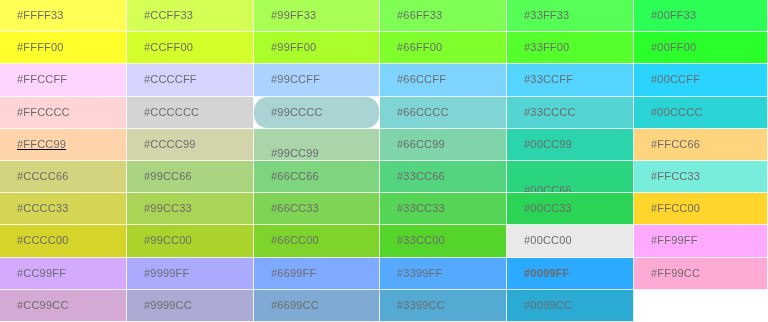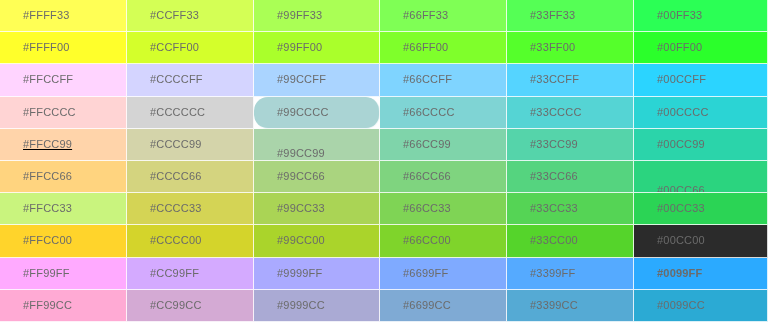--- a/index.html
+++ b/index.html
@@ -40,21 +40,21 @@
     content: "";
     position: absolute;
     inset: 0;
     background: rgba(255,255,255,0.17);
     pointer-events: none;
   }
 
   .swatch-label {
     position: relative;
     z-index: 2;
-    padding-left: 23px;
+    padding-left: 17px;
     font-size: 11px;
     line-height: 13px;
     letter-spacing: 0.2px;
     color: #6b6b6b;
     white-space: nowrap;
     font-family: "Liberation Sans", sans-serif;
   }
 </style>
 </head>
 <body>
@@ -137,23 +137,20 @@
     </div>
     <div class="swatch-cell" style="background: rgb(204, 204, 153);">
       <span class="swatch-label" style="color: rgb(107, 107, 107);">#CCCC99</span>
     </div>
     <div class="swatch-cell" style="background: rgb(153, 204, 153); align-items: flex-end;">
       <span class="swatch-label" style="color: rgb(107, 107, 107);">#99CC99</span>
     </div>
     <div class="swatch-cell" style="background: rgb(102, 204, 153);">
       <span class="swatch-label" style="color: rgb(107, 107, 107);">#66CC99</span>
     </div>
-    <div class="swatch-cell" style="background: rgb(51, 204, 153);">
-      <span class="swatch-label" style="color: rgb(107, 107, 107);">#33CC99</span>
-    </div>
     <div class="swatch-cell" style="background: rgb(0, 204, 153);">
       <span class="swatch-label" style="color: rgb(107, 107, 107);">#00CC99</span>
     </div>
     <div class="swatch-cell" style="background: rgb(255, 204, 102);">
       <span class="swatch-label" style="color: rgb(107, 107, 107);">#FFCC66</span>
     </div>
     <div class="swatch-cell" style="background: rgb(204, 204, 102);">
       <span class="swatch-label" style="color: rgb(107, 107, 107);">#CCCC66</span>
     </div>
     <div class="swatch-cell" style="background: rgb(153, 204, 102);">
@@ -161,21 +158,21 @@
     </div>
     <div class="swatch-cell" style="background: rgb(102, 204, 102);">
       <span class="swatch-label" style="color: rgb(107, 107, 107);">#66CC66</span>
     </div>
     <div class="swatch-cell" style="background: rgb(51, 204, 102);">
       <span class="swatch-label" style="color: rgb(107, 107, 107);">#33CC66</span>
     </div>
     <div class="swatch-cell" style="background: rgb(0, 204, 102);">
       <span class="swatch-label" style="color: rgb(107, 107, 107); margin-top: 28px;">#00CC66</span>
     </div>
-    <div class="swatch-cell" style="background: #bef264;">
+    <div class="swatch-cell" style="background: #5eead4;">
       <span class="swatch-label" style="color: rgb(107, 107, 107);">#FFCC33</span>
     </div>
     <div class="swatch-cell" style="background: rgb(204, 204, 51);">
       <span class="swatch-label" style="color: rgb(107, 107, 107);">#CCCC33</span>
     </div>
     <div class="swatch-cell" style="background: rgb(153, 204, 51);">
       <span class="swatch-label" style="color: rgb(107, 107, 107);">#99CC33</span>
     </div>
     <div class="swatch-cell" style="background: rgb(102, 204, 51);">
       <span class="swatch-label" style="color: rgb(107, 107, 107);">#66CC33</span>
@@ -194,21 +191,21 @@
     </div>
     <div class="swatch-cell" style="background: rgb(153, 204, 0);">
       <span class="swatch-label" style="color: rgb(107, 107, 107);">#99CC00</span>
     </div>
     <div class="swatch-cell" style="background: rgb(102, 204, 0);">
       <span class="swatch-label" style="color: rgb(107, 107, 107);">#66CC00</span>
     </div>
     <div class="swatch-cell" style="background: rgb(51, 204, 0);">
       <span class="swatch-label" style="color: rgb(107, 107, 107);">#33CC00</span>
     </div>
-    <div class="swatch-cell" style="background: #000000;">
+    <div class="swatch-cell" style="background: #e5e5e5;">
       <span class="swatch-label" style="color: rgb(107, 107, 107);">#00CC00</span>
     </div>
     <div class="swatch-cell" style="background: rgb(255, 153, 255);">
       <span class="swatch-label" style="color: rgb(107, 107, 107);">#FF99FF</span>
     </div>
     <div class="swatch-cell" style="background: rgb(204, 153, 255);">
       <span class="swatch-label" style="color: rgb(107, 107, 107);">#CC99FF</span>
     </div>
     <div class="swatch-cell" style="background: rgb(153, 153, 255);">
       <span class="swatch-label" style="color: rgb(107, 107, 107);">#9999FF</span>

